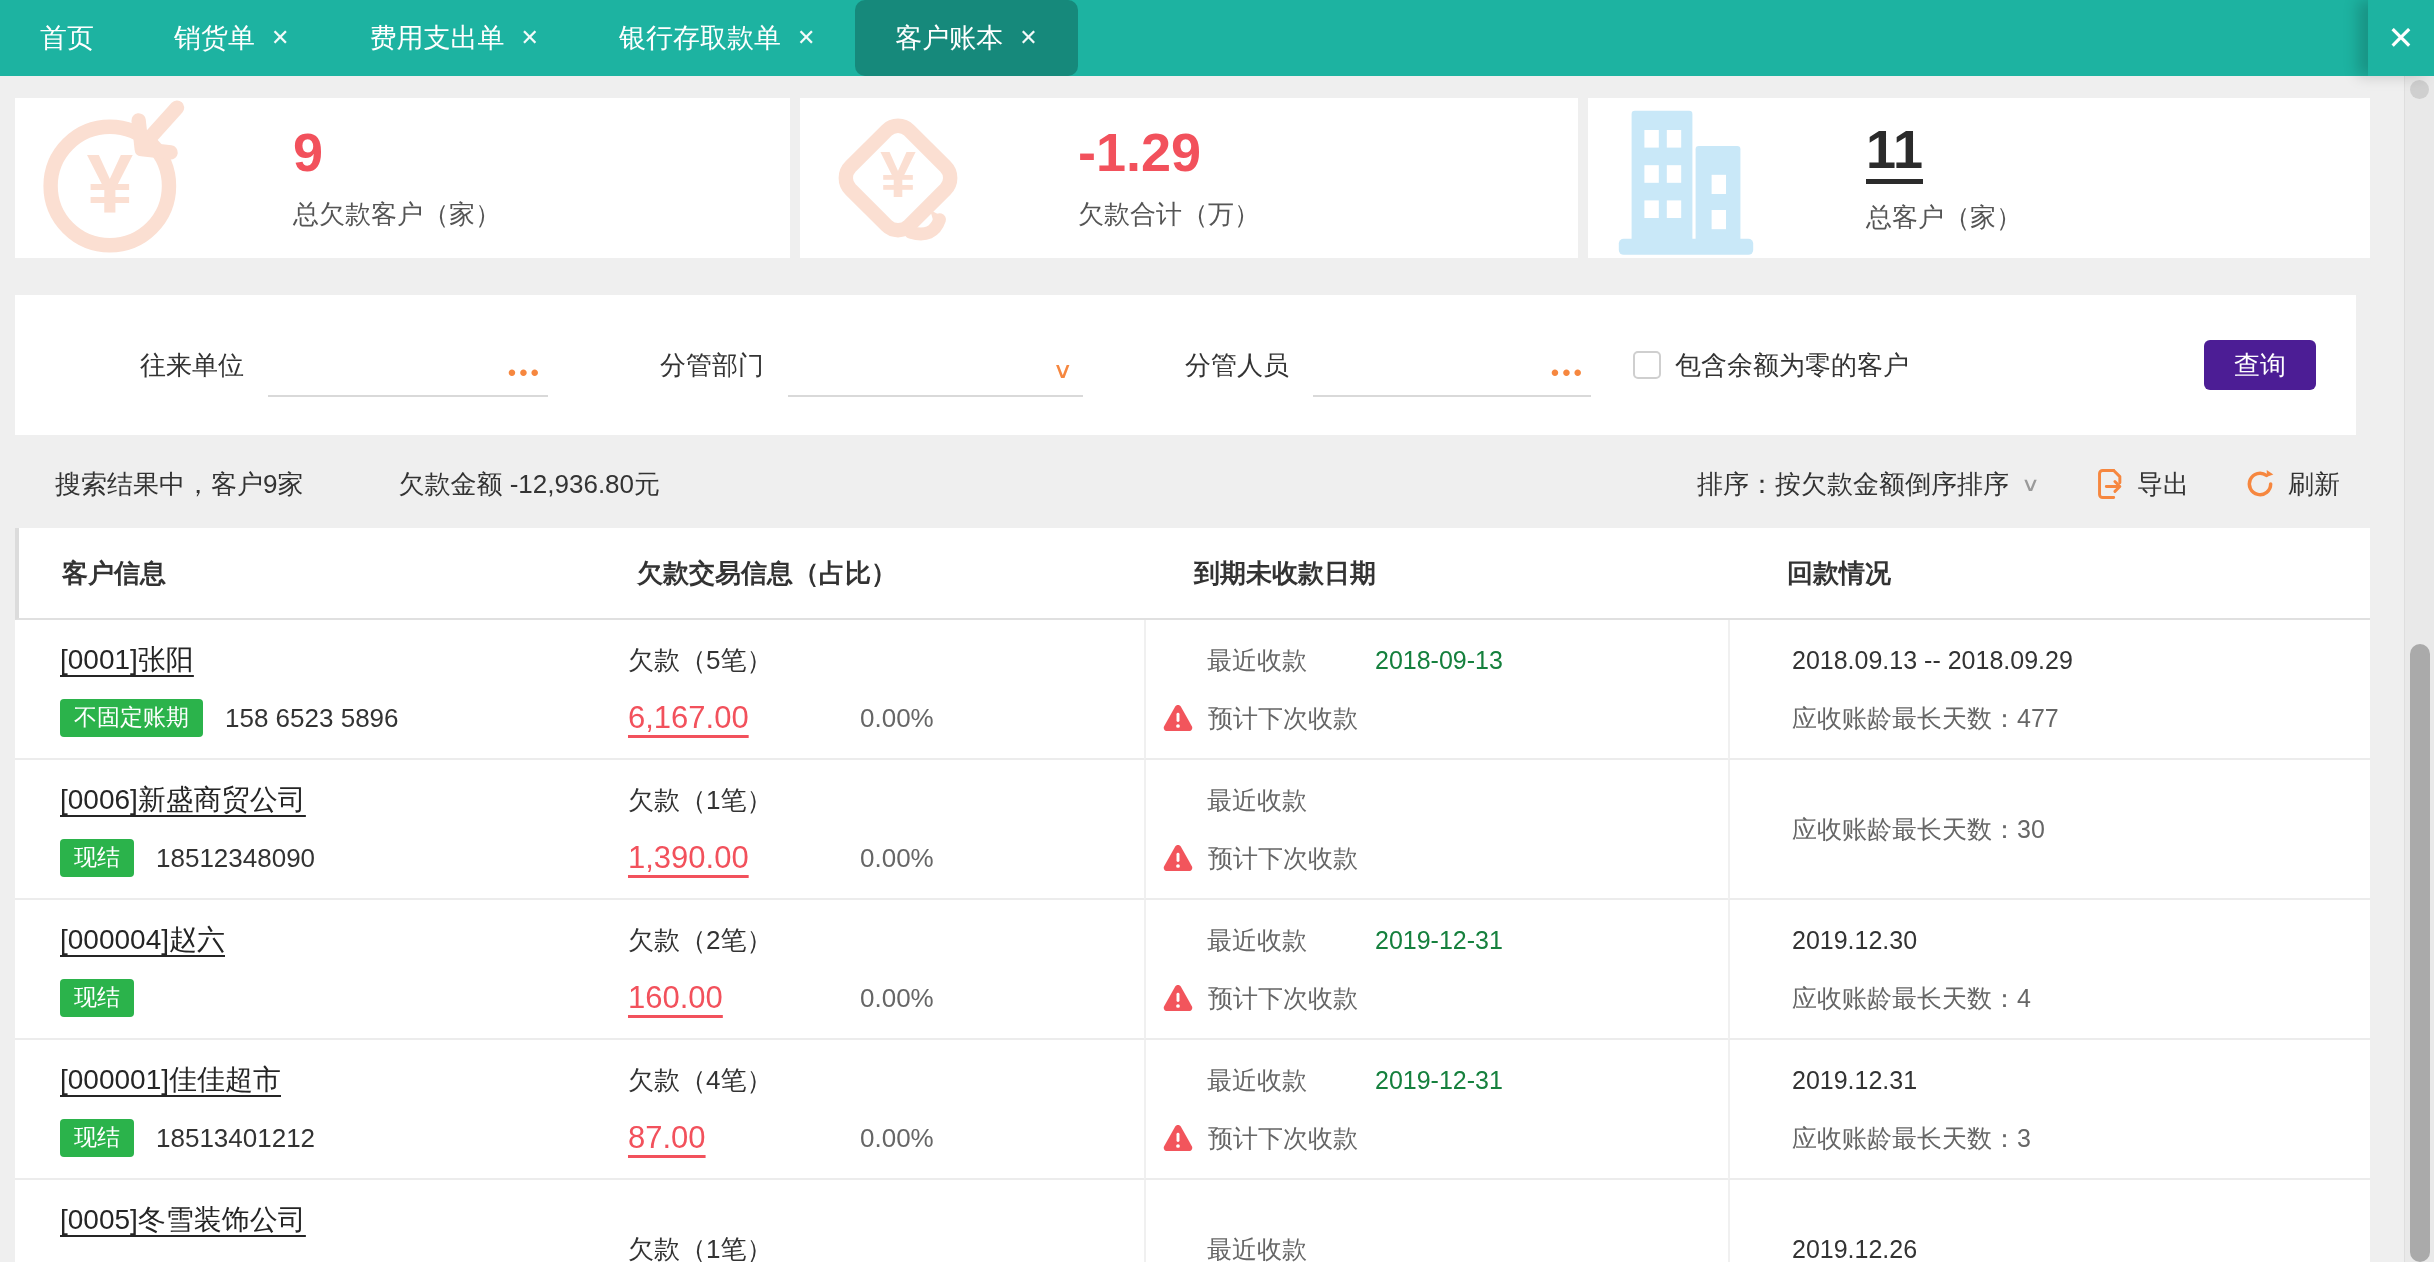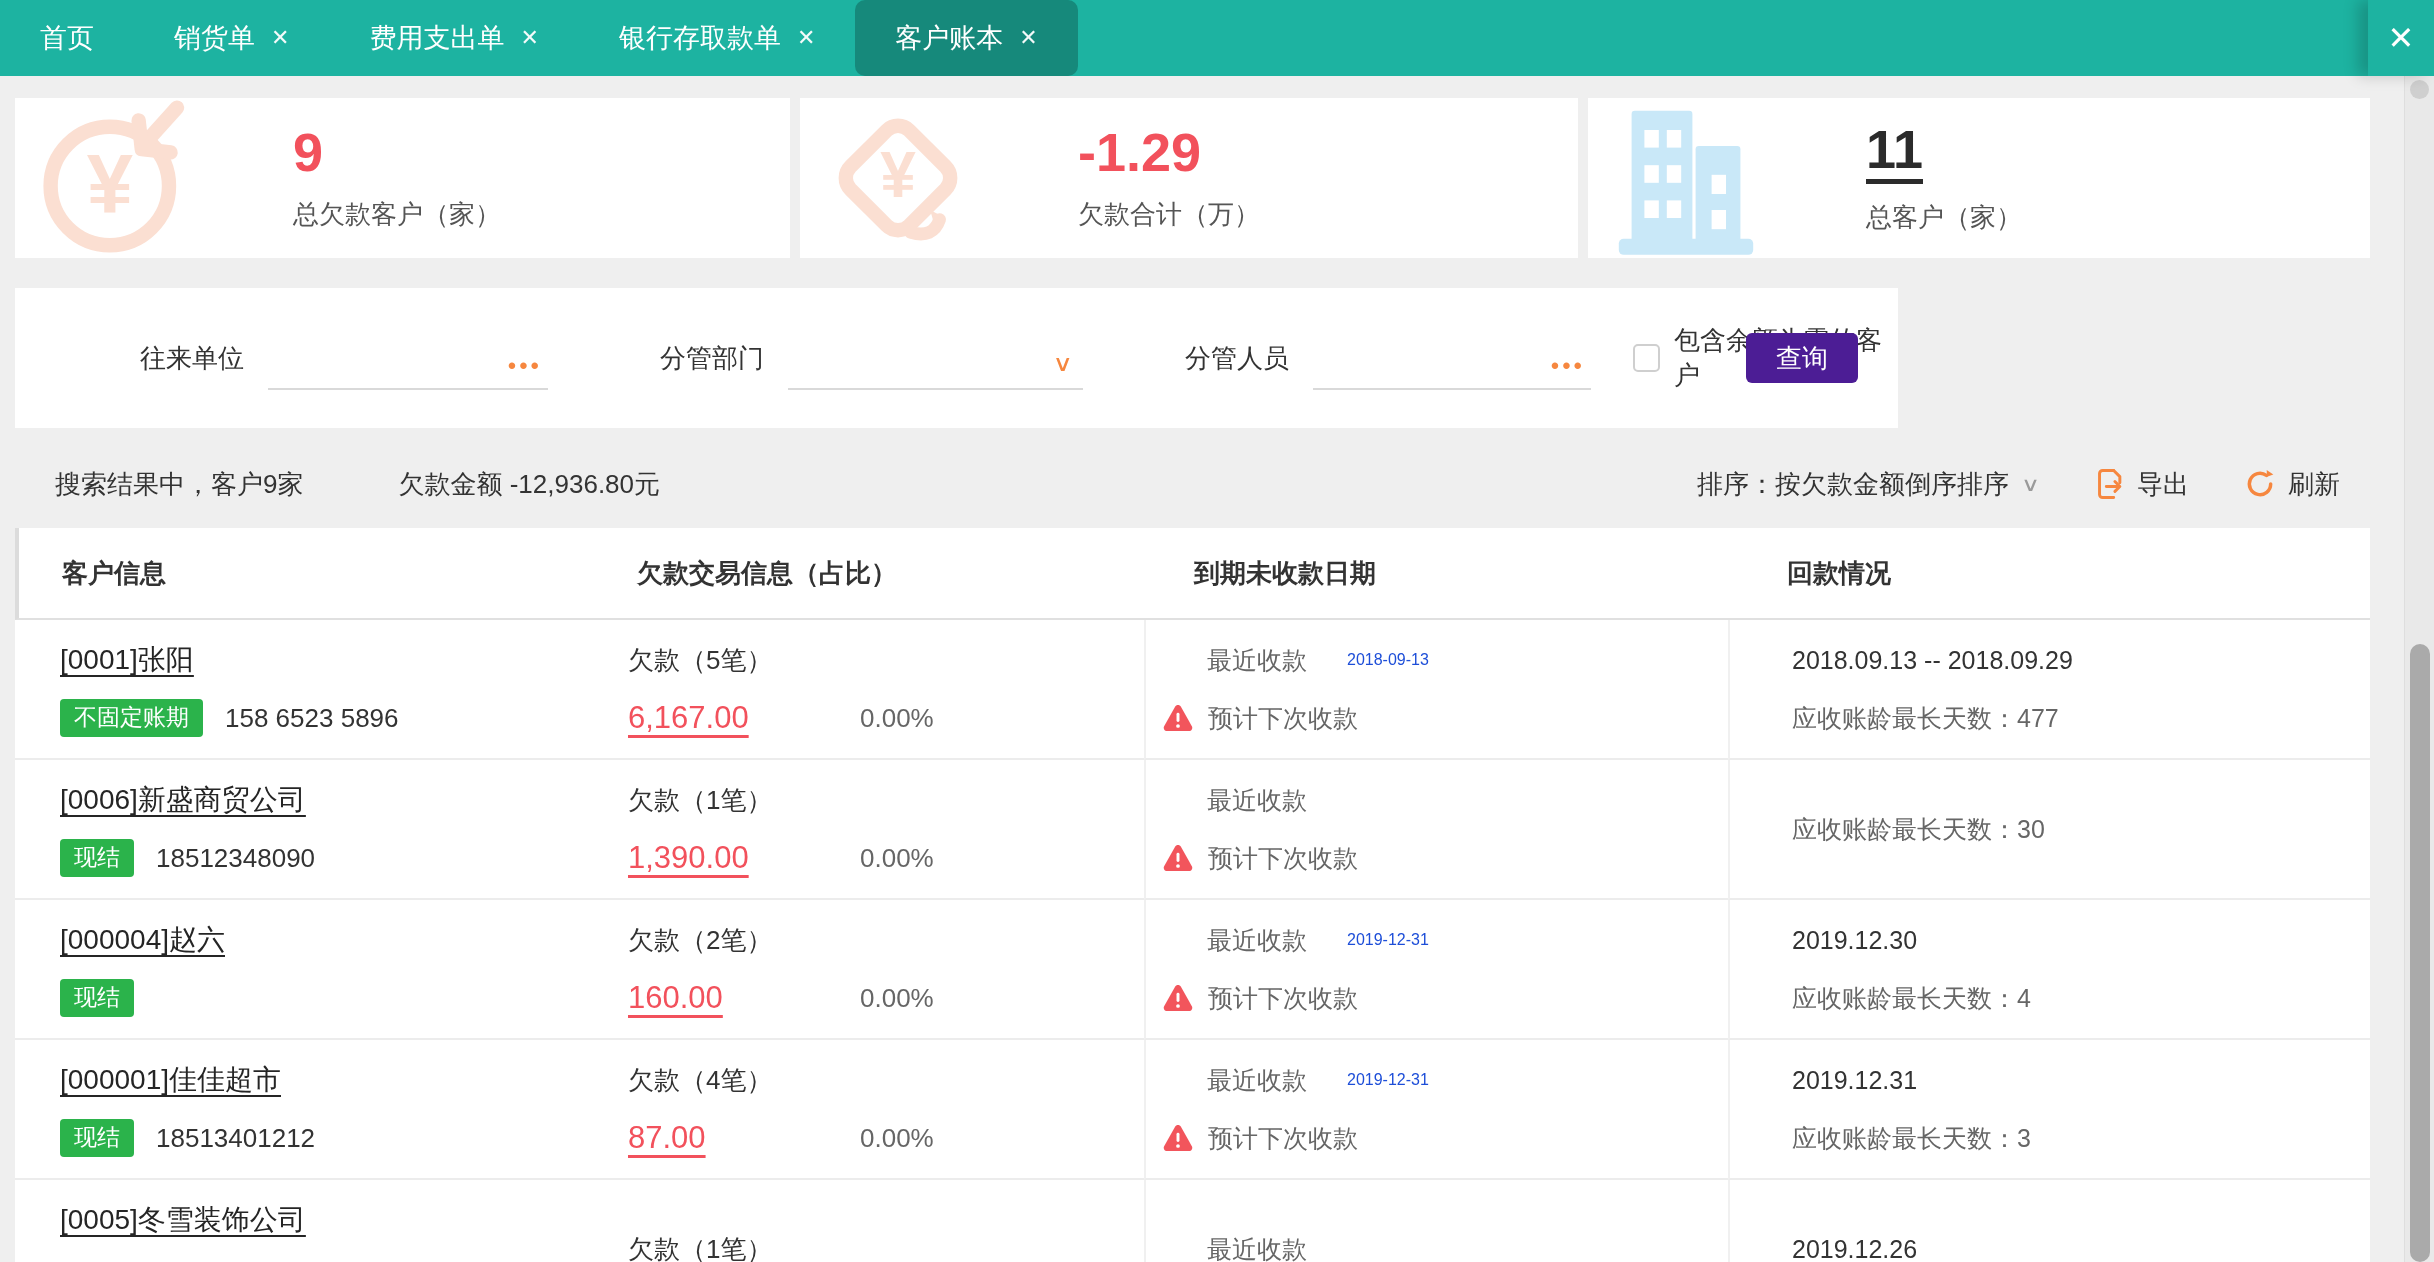--- a/index.html
+++ b/index.html
@@ -24,21 +24,21 @@
   .card1 { left:15px;  width:775px; }
   .card2 { left:800px; width:778px; }
   .card3 { left:1588px; width:782px; }
   .card-icon { flex:0 0 auto; margin-left:18px; }
   .card-text { margin-left:100px; display:flex; flex-direction:column; }
   .card-num { font-size:54px; font-weight:bold; line-height:1.05; }
   .num-red { color:#f2515c; }
   .num-dark { color:#2b2b2b; border-bottom:5px solid #2b2b2b; align-self:flex-start; padding-bottom:2px; }
   .card-label { margin-top:16px; font-size:26px; color:#555; }
   
-  .filter-card { position:absolute; left:15px; top:288px; width:1883px; height:140px; background:#fff; }
+  .filter-card { position:absolute; left:15px; top:295px; width:2341px; height:140px; background:#fff; }
   .f-group { position:absolute; top:0; height:140px; display:flex; align-items:center; }
   .f-label { font-size:26px; color:#333; }
   .f-input { position:relative; border-bottom:2px solid #d9d9d9; height:64px; margin-left:24px;
     display:flex; align-items:flex-end; justify-content:flex-end; }
   .f-affix { color:#f6873f; margin:0 6px 8px 0; font-size:24px; letter-spacing:3px; cursor:pointer; }
   .f-chevron { color:#f6873f; font-size:28px; margin:0 10px 8px 0; cursor:pointer;
     transform:scaleY(.8); display:inline-block; }
   .checkbox { width:28px; height:28px; border:2px solid #cfcfcf; border-radius:5px;
     background:#fff; cursor:pointer; }
   .cb-label { margin-left:14px; font-size:26px; color:#333; }
@@ -75,21 +75,21 @@
   .cust-name { font-size:28px; color:#252525; text-decoration:underline;
     text-underline-offset:6px; cursor:pointer; width:fit-content; }
   .badge { background:#2bb34b; color:#fff; font-size:23px; padding:6px 14px;
     border-radius:4px; line-height:1.1; }
   .phone { font-size:26px; color:#333; margin-left:22px; }
   .debt-label { font-size:26px; color:#333; }
   .amount { font-size:31px; color:#f2515c; text-decoration:underline;
     text-underline-offset:7px; min-width:200px; cursor:pointer; }
   .percent { font-size:26px; color:#666; margin-left:32px; }
   .recent-label { font-size:25px; color:#666; min-width:140px; }
-  .recent-date { font-size:16px; color:#1d4ed8; }
+  .recent-date { font-size:25px; color:#15803d; margin-left:28px; }
   .warn-line { margin-left:-45px; }
   .warn-icon { width:32px; height:32px; flex:0 0 auto; }
   .next-label { font-size:25px; color:#666; margin-left:14px; }
   .due-range { font-size:25px; color:#333; }
   .aging { font-size:25px; color:#666; }
   
   .scroll-track { position:absolute; right:0; top:76px; width:30px; height:1186px;
     background:#e9e9e9; border-left:1px solid #dedede; z-index:10; }
   .scroll-dot { position:absolute; left:5px; top:4px; width:19px; height:19px;
     border-radius:50%; background:#cfcfcf; }

